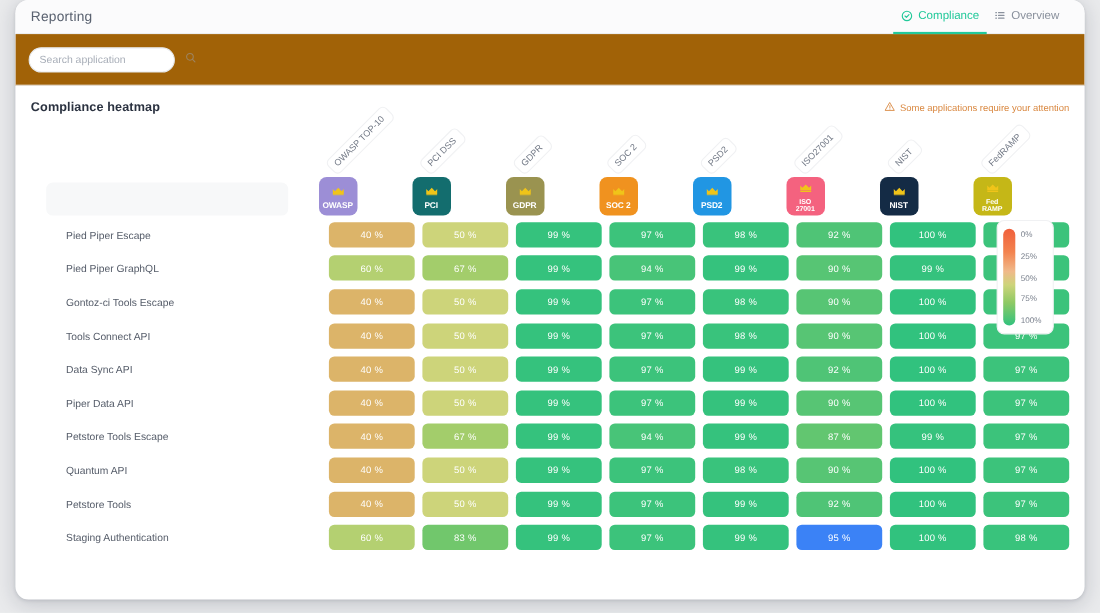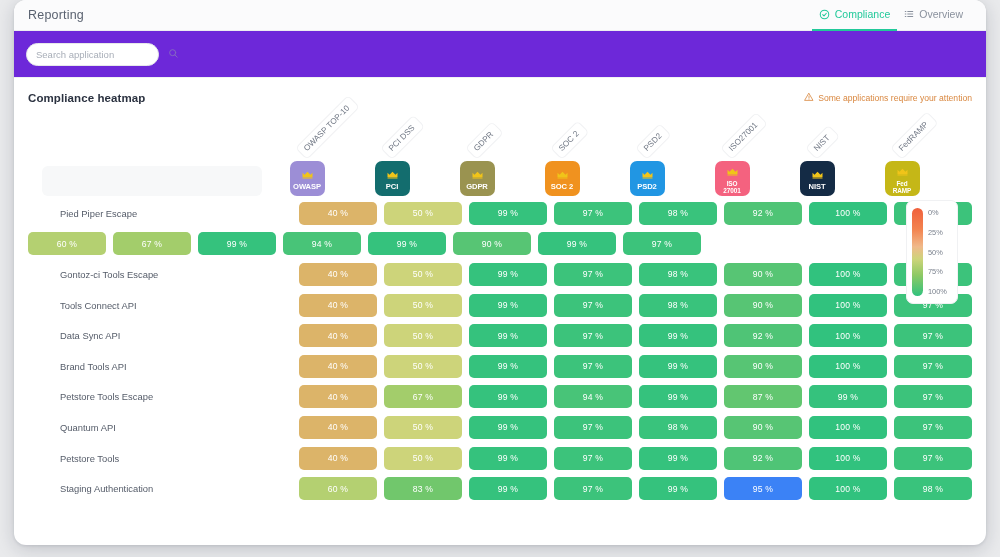--- a/index.html
+++ b/index.html
@@ -35,21 +35,21 @@
     font-size: 10.5px; color: #8a919d;
     padding: 0 7px; cursor: pointer;
     border-bottom: 2px solid transparent;
     position: relative; height: 31px;
   }
   .tab.active { color: #22c99a; border-bottom-color: #22c99a; }
   .tab svg { display: block; }
 
   
   .search-strip {
-    height: 47px; background: #6d28d9;
+    height: 47px; background: #a16207;
     border-bottom: 1px solid #f0f1f3;
     display: flex; align-items: center; padding-left: 12px;
   }
   .search-box {
     width: 133px; height: 23px;
     border: 1px solid #e6e8ea; border-radius: 12px;
     background: #fff;
     display: flex; align-items: center;
     padding: 0 9px;
   }
@@ -313,20 +313,21 @@
               <div class="cell" style="background: rgb(205, 212, 122);">50 %</div>
               <div class="cell" style="background: rgb(53, 194, 125);">99 %</div>
               <div class="cell" style="background: rgb(60, 195, 123);">97 %</div>
               <div class="cell" style="background: rgb(57, 195, 124);">98 %</div>
               <div class="cell" style="background: rgb(79, 196, 118);">92 %</div>
               <div class="cell" style="background: rgb(49, 194, 126);">100 %</div>
               <div class="cell" style="background: rgb(60, 195, 123);">97 %</div>
             </div>
           </div>
           <div class="hrow">
+            <div class="rowlabel">Pied Piper GraphQL</div>
             <div class="cells">
               <div class="cell" style="background: rgb(180, 208, 113);">60 %</div>
               <div class="cell" style="background: rgb(163, 205, 107);">67 %</div>
               <div class="cell" style="background: rgb(53, 194, 125);">99 %</div>
               <div class="cell" style="background: rgb(72, 196, 120);">94 %</div>
               <div class="cell" style="background: rgb(53, 194, 125);">99 %</div>
               <div class="cell" style="background: rgb(87, 197, 116);">90 %</div>
               <div class="cell" style="background: rgb(53, 194, 125);">99 %</div>
               <div class="cell" style="background: rgb(60, 195, 123);">97 %</div>
             </div>
@@ -364,21 +365,21 @@
               <div class="cell" style="background: rgb(205, 212, 122);">50 %</div>
               <div class="cell" style="background: rgb(53, 194, 125);">99 %</div>
               <div class="cell" style="background: rgb(60, 195, 123);">97 %</div>
               <div class="cell" style="background: rgb(53, 194, 125);">99 %</div>
               <div class="cell" style="background: rgb(79, 196, 118);">92 %</div>
               <div class="cell" style="background: rgb(49, 194, 126);">100 %</div>
               <div class="cell" style="background: rgb(60, 195, 123);">97 %</div>
             </div>
           </div>
           <div class="hrow">
-            <div class="rowlabel">Brand Tools API</div>
+            <div class="rowlabel">Piper Data API</div>
             <div class="cells">
               <div class="cell" style="background: rgb(220, 180, 105);">40 %</div>
               <div class="cell" style="background: rgb(205, 212, 122);">50 %</div>
               <div class="cell" style="background: rgb(53, 194, 125);">99 %</div>
               <div class="cell" style="background: rgb(60, 195, 123);">97 %</div>
               <div class="cell" style="background: rgb(53, 194, 125);">99 %</div>
               <div class="cell" style="background: rgb(87, 197, 116);">90 %</div>
               <div class="cell" style="background: rgb(49, 194, 126);">100 %</div>
               <div class="cell" style="background: rgb(60, 195, 123);">97 %</div>
             </div>

